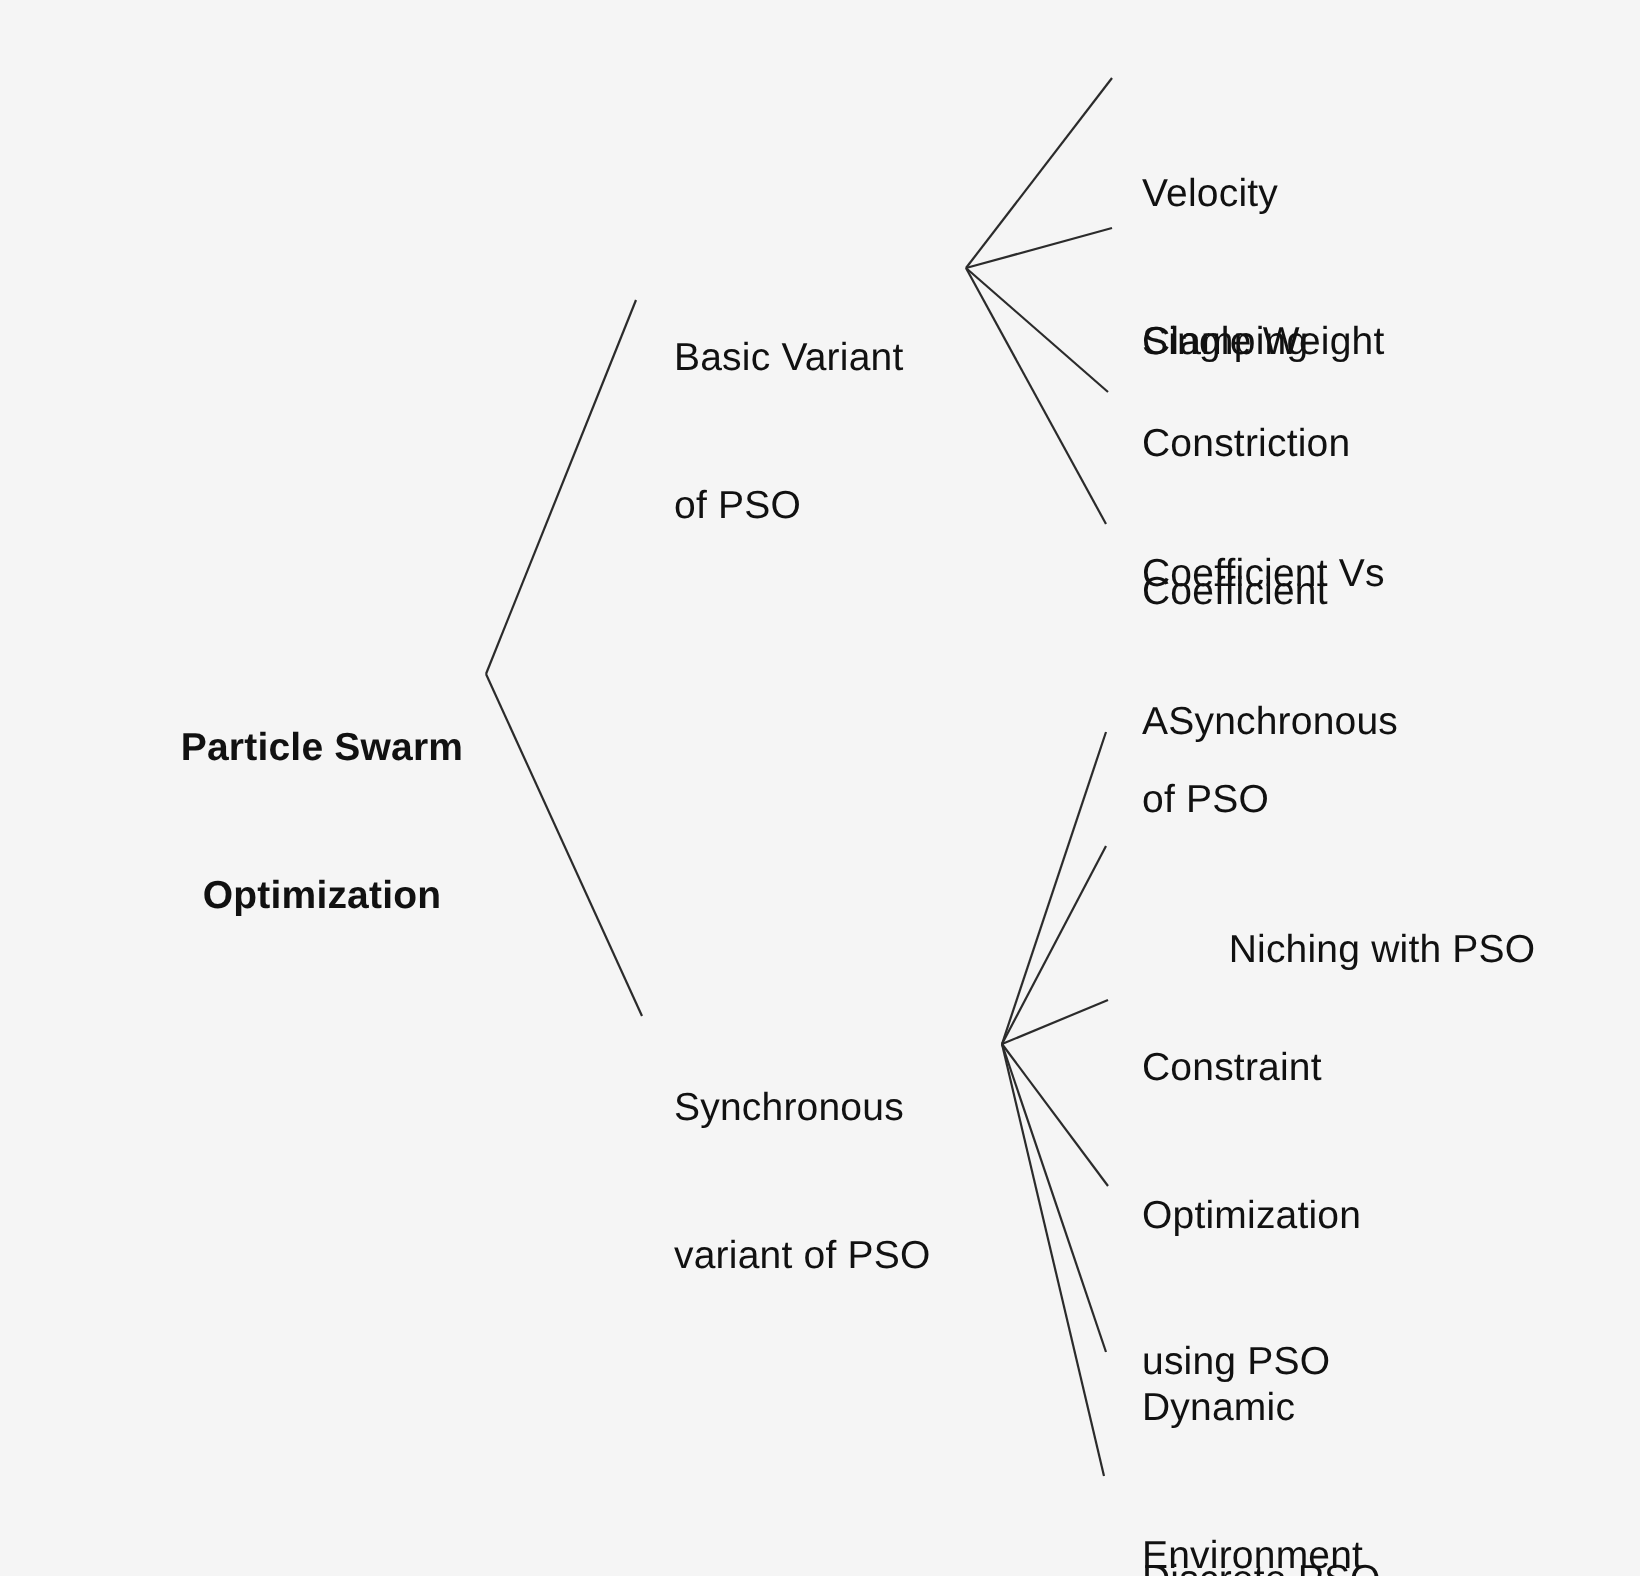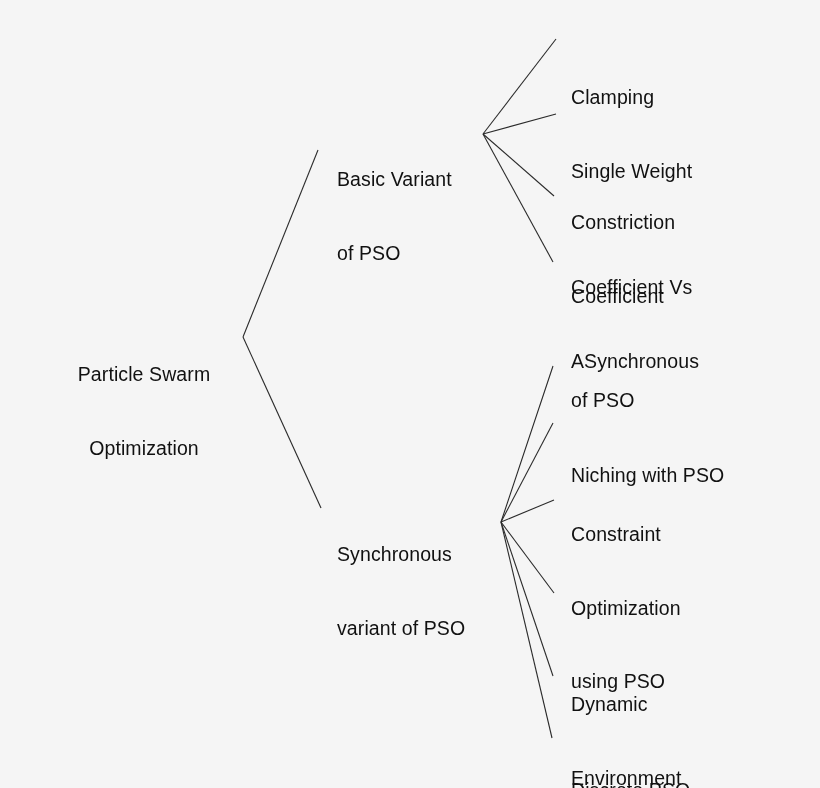--- a/index.html
+++ b/index.html
@@ -67,31 +67,32 @@
     <line x1="483" y1="134" x2="553" y2="262"></line>
 
     <line x1="501" y1="522" x2="553" y2="366"></line>
     <line x1="501" y1="522" x2="553" y2="423"></line>
     <line x1="501" y1="522" x2="554" y2="500"></line>
     <line x1="501" y1="522" x2="554" y2="593"></line>
     <line x1="501" y1="522" x2="553" y2="676"></line>
     <line x1="501" y1="522" x2="552" y2="738"></line>
   </svg>
 
-  <div class="node-label root" style="left:54px; top:313px; width:180px;">
+  <div class="node-label root" style="left:71px; top:313px; width:180px;font-weight:bold;">
     <div>Particle Swarm</div>
     <div>Optimization</div>
   </div>
 
   <div class="node-label branch" style="left:337px; top:118px; width:160px;">
     <div>Basic Variant</div>
     <div>of PSO</div>
   </div>
 
   <div class="node-label leaf" style="left:571px; top:36px; width:230px;">
+    <div>Velocity</div>
     <div>Clamping</div>
   </div>
 
   <div class="node-label leaf" style="left:571px; top:110px; width:230px;">
     <div>Single Weight</div>
   </div>
 
   <div class="node-label leaf" style="left:571px; top:161px; width:230px;">
     <div>Constriction</div>
     <div>Coefficient</div>
@@ -104,21 +105,21 @@
 
   <div class="node-label branch" style="left:337px; top:493px; width:180px;">
     <div>Synchronous</div>
     <div>variant of PSO</div>
   </div>
 
   <div class="node-label leaf" style="left:571px; top:339px; width:240px;">
     <div>of PSO</div>
   </div>
 
-  <div class="node-label leaf" style="left:571px; top:414px; width:240px;">
+  <div class="node-label leaf" style="left:571px; top:414px; width:240px;text-align:center;">
     <div>Niching with PSO</div>
   </div>
 
   <div class="node-label leaf" style="left:571px; top:473px; width:240px;">
     <div>Constraint</div>
     <div>Optimization</div>
     <div>using PSO</div>
   </div>
 
 

